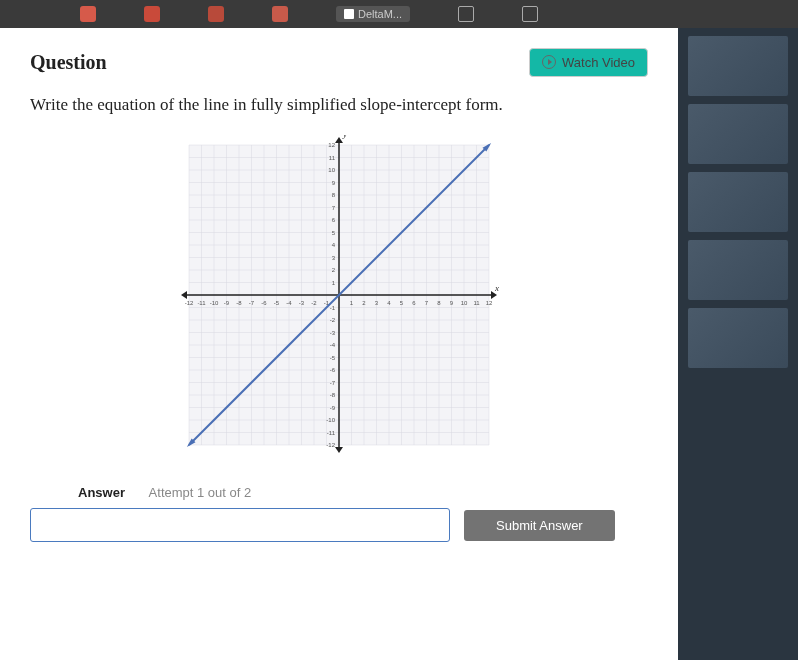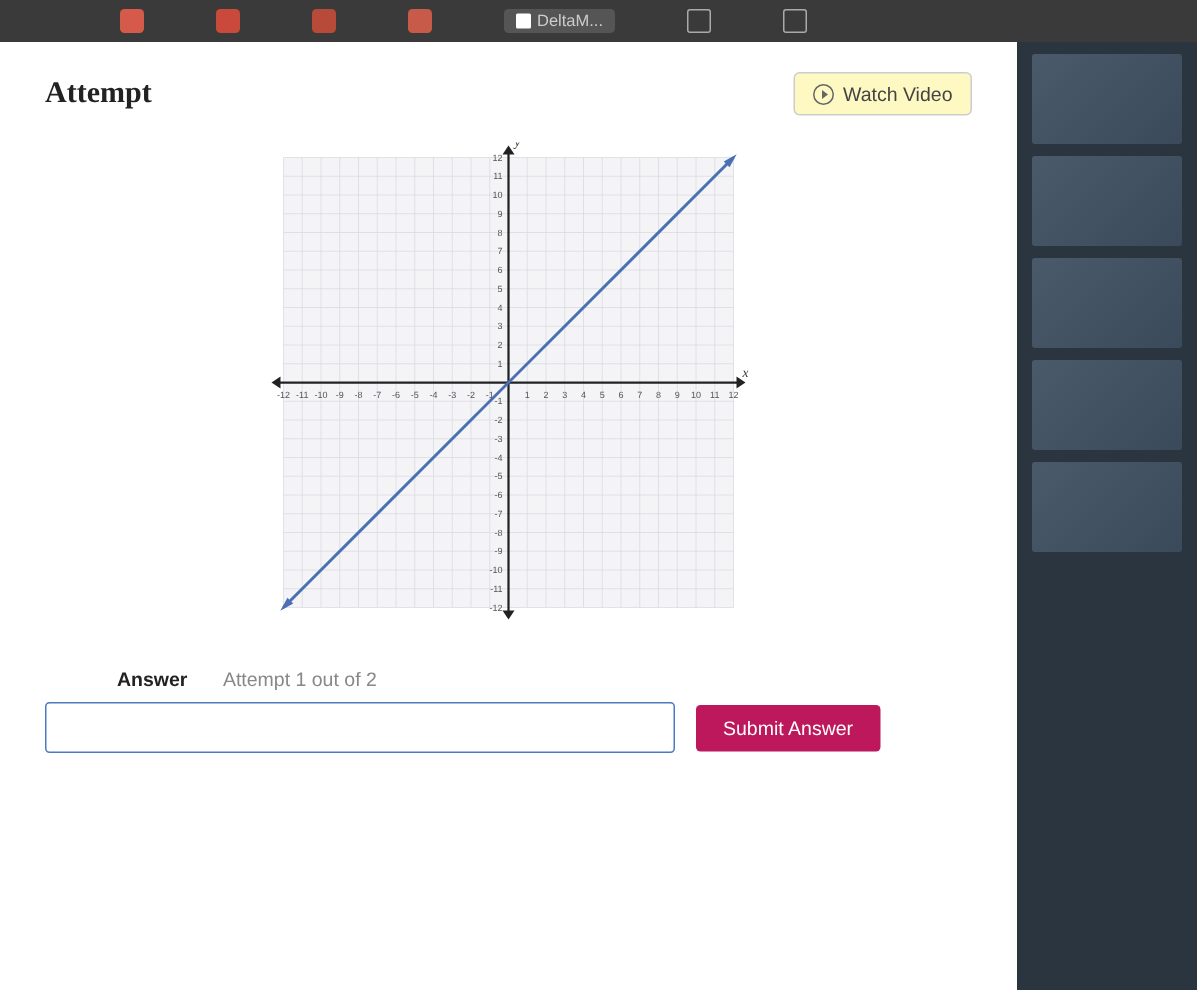--- a/index.html
+++ b/index.html
@@ -71,29 +71,29 @@
       align-items: center;
       margin-bottom: 18px;
     }
     .question-title {
       font-size: 20px;
       font-weight: bold;
       color: #222;
     }
     .watch-video-btn {
       display: flex;
-      align-items: center;
+      align-items: flex-start;
       gap: 6px;
       border: 1px solid #ccc;
       border-radius: 4px;
       padding: 6px 12px;
       font-size: 13px;
       font-family: Arial, sans-serif;
       color: #444;
-      background: #fef9c3;
+      background: #14b8a6;
       cursor: pointer;
     }
     .play-icon {
       width: 14px;
       height: 14px;
       border: 1.5px solid #666;
       border-radius: 50%;
       display: flex;
       align-items: center;
       justify-content: center;
@@ -134,24 +134,24 @@
     .answer-input {
       flex: 1;
       max-width: 420px;
       height: 34px;
       border: 1.5px solid #4a7abf;
       border-radius: 3px;
       padding: 0 8px;
       font-size: 14px;
     }
     .submit-btn {
-      background: #be185d;
+      background: #737373;
       color: #fff;
       border: none;
-      padding: 8px 18px;
+      padding: 8px 32px;
       font-size: 13px;
       font-family: Arial, sans-serif;
       border-radius: 3px;
       cursor: pointer;
     }
   </style>
 </head>
 <body>
 
 <div class="browser-tabs">
@@ -163,26 +163,27 @@
     <span style="width:10px;height:10px;background:#fff;border-radius:1px"></span>
     <span>DeltaM...</span>
   </span>
   <span class="tab-empty"></span>
   <span class="tab-empty"></span>
 </div>
 
 <div class="main-container">
   <div class="content-wrapper">
     <div class="header-row">
-      <div class="question-title">Attempt</div>
+      <div class="question-title">Question</div>
       <button class="watch-video-btn">
         <span class="play-icon"></span>
         <span>Watch Video</span>
       </button>
     </div>
+    <div class="question-text">Write the equation of the line in fully simplified slope-intercept form.</div>
 
     <div class="graph-container">
       <svg id="graph-svg" width="320" height="320">
           <rect x="10" y="10" width="300" height="300" fill="#f4f4f7"></rect>
           <line x1="10" y1="310" x2="10" y2="10" stroke="#d8d8e0" stroke-width="0.5"></line>
           <line x1="22.5" y1="310" x2="22.5" y2="10" stroke="#d8d8e0" stroke-width="0.5"></line>
           <line x1="35" y1="310" x2="35" y2="10" stroke="#d8d8e0" stroke-width="0.5"></line>
           <line x1="47.5" y1="310" x2="47.5" y2="10" stroke="#d8d8e0" stroke-width="0.5"></line>
           <line x1="60" y1="310" x2="60" y2="10" stroke="#d8d8e0" stroke-width="0.5"></line>
           <line x1="72.5" y1="310" x2="72.5" y2="10" stroke="#d8d8e0" stroke-width="0.5"></line>

